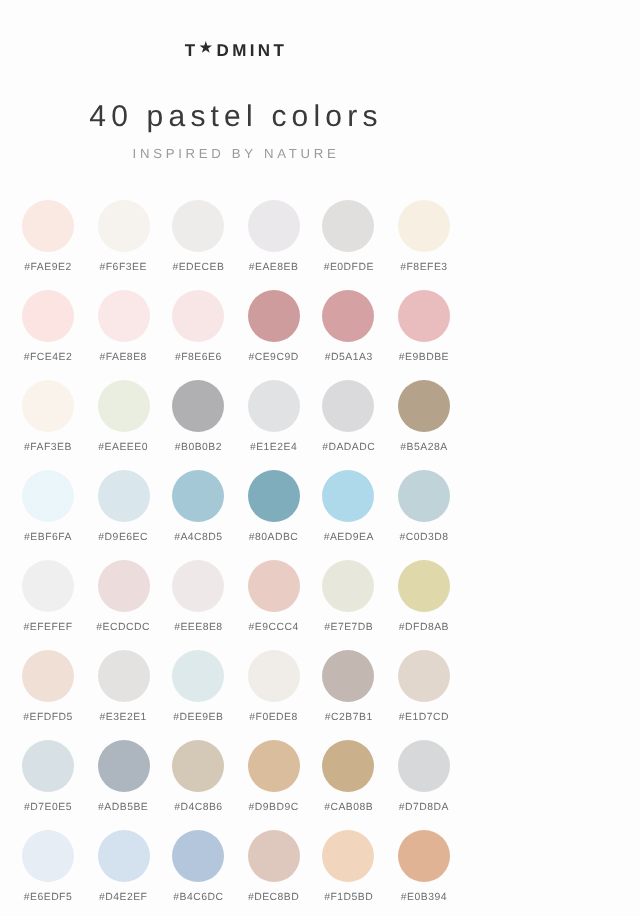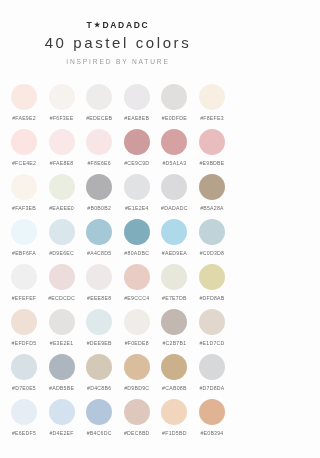--- a/index.html
+++ b/index.html
@@ -34,21 +34,21 @@
     white-space: nowrap;
   }
   .brand-star {
     font-size: 7px;
     line-height: 1;
     margin: 0 0.5px;
     position: relative;
     top: -0.5px;
   }
   .headline {
-    margin-top: 4px;
+    margin-top: 20px;
     font-size: 15px;
     letter-spacing: 2.6px;
     color: #3a3a3a;
     font-weight: 400;
     white-space: nowrap;
   }
   .subhead {
     margin-top: 7px;
     font-size: 6.6px;
     letter-spacing: 1.85px;
@@ -91,21 +91,21 @@
   }
 </style>
 </head>
 <body style="background: rgb(253, 253, 253);">
 
 <div class="poster" style="background: rgb(253, 253, 253);">
 
   <div class="brand">
     <span>T</span>
       <span class="brand-star">★</span>
-      <span>DADADC</span>
+      <span>DMINT</span>
   </div>
 
   <div class="headline">40 pastel colors</div>
 
   <div class="subhead">INSPIRED BY NATURE</div>
 
   <div class="grid">
       <div class="row">
         <div class="cell">
           <div class="dot" style="background: rgb(250, 233, 226);"></div>

